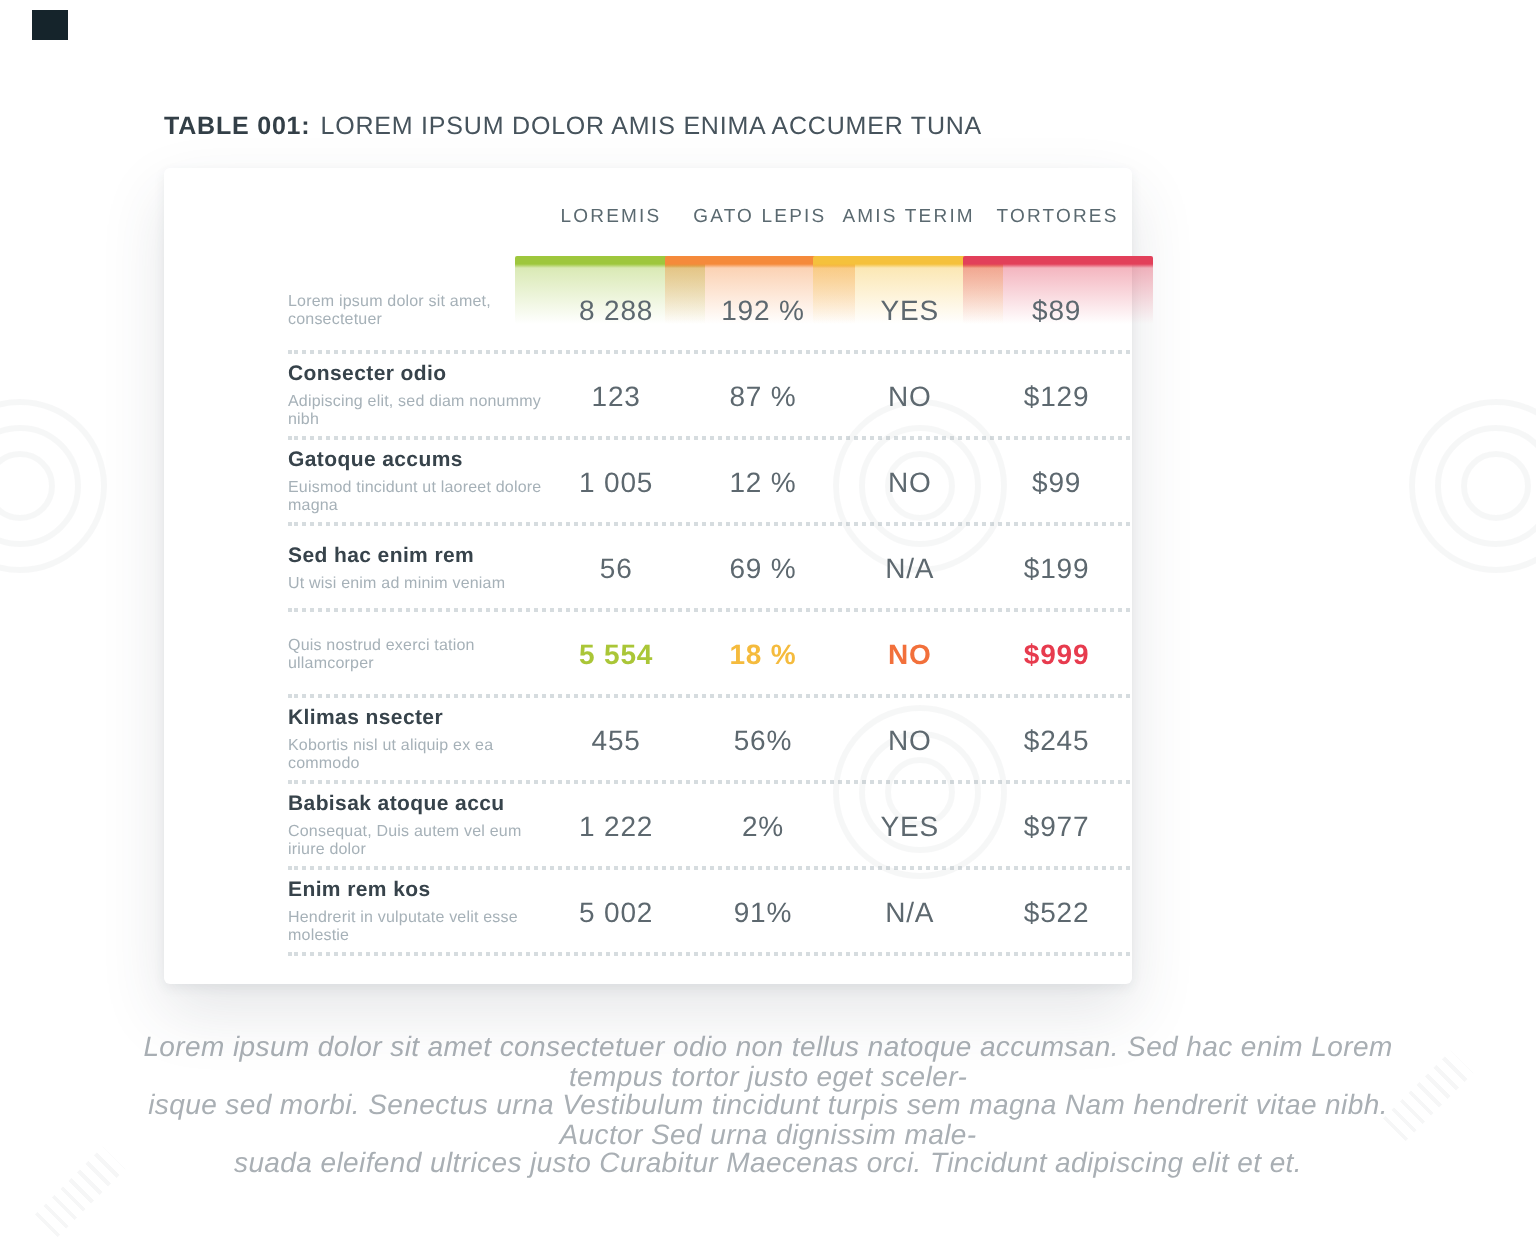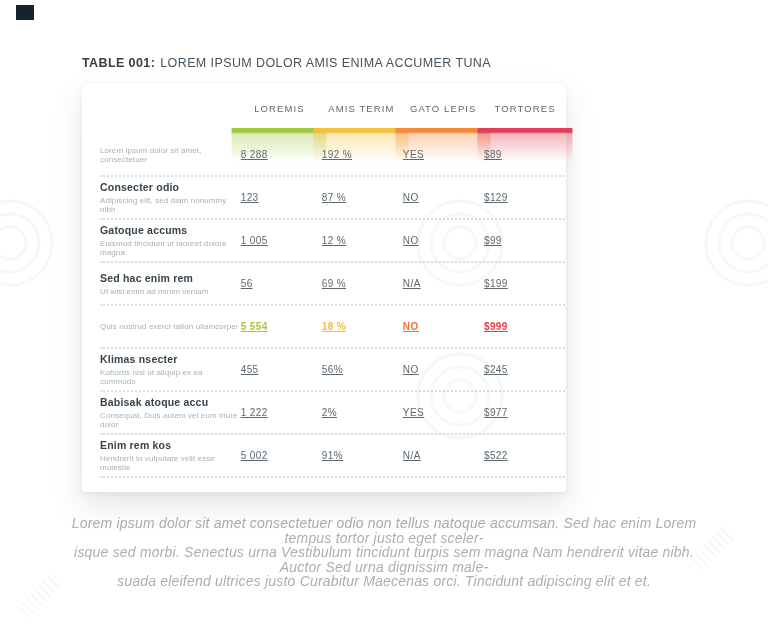--- a/index.html
+++ b/index.html
@@ -19,20 +19,21 @@
     font-size:12.5px; letter-spacing:.4px; color:#46535c; white-space:nowrap;
   }
   .page-title .prefix { font-weight:bold; color:#333f47; margin-right:5px; }
 
   
   .card {
     position:absolute; left:82px; top:84px; width:484px; height:408px;
     background:#fff; border-radius:3px; z-index:1;
     box-shadow:0 2px 6px rgba(55,65,75,.08), 0 14px 32px rgba(55,65,75,.13);
     box-sizing:border-box;
+    padding-left:44px;
   }
 
   
   .thead { display:flex; height:50px; padding-top:19px; box-sizing:border-box; }
   .name-col-spacer { width:195px; }
   .col-head { width:102px; position:relative; text-align:center; }
   .col-label { font-size:9.5px; letter-spacing:1.1px; color:#5a6970; white-space:nowrap; }
   .bar {
     position:absolute; z-index:-1; top:25px; left:50%; transform:translateX(-50%);
     width:95px; height:34px; border-radius:1px;
@@ -40,21 +41,21 @@
 
   
   .trow {
     display:flex; align-items:center; height:43px; box-sizing:border-box;
     margin:0 1px 0 18px;
     border-bottom:2px dotted #d6dcdf;
   }
   .cell-name { width:177px; }
   .row-title { font-size:10.5px; font-weight:bold; color:#37434b; margin-bottom:3px; letter-spacing:.2px; }
   .row-sub { font-size:8px; color:#a6b1b8; letter-spacing:.1px; }
-  .cell-val { width:102px; font-size:10px; color:#5d686f; letter-spacing:.4px;text-decoration:underline; }
+  .cell-val { width:102px; text-align:center; font-size:14px; color:#5d686f; letter-spacing:.4px; }
 
   
   .caption {
     position:absolute; left:50%; transform:translateX(-50%); top:516px; width:640px;
     text-align:center; font-style:italic; font-size:14px; line-height:14.5px;
     color:#a9afb4; letter-spacing:.2px;
   }
 
   
   .wm-layer { position:absolute; inset:0; z-index:2; pointer-events:none; }
@@ -76,26 +77,26 @@
 
 <div class="card">
   <div class="thead" id="thead">
     <div class="name-col-spacer"></div>
 
   <div class="col-head">
         <div class="col-label">LOREMIS</div>
         <div class="bar" style="background: linear-gradient(rgb(158, 199, 61) 0px, rgb(158, 199, 61) 4px, rgba(158, 199, 61, 0.38) 6px, rgba(158, 199, 61, 0) 100%);"></div>
       </div>
       <div class="col-head">
+        <div class="col-label">GATO LEPIS</div>
+        <div class="bar" style="background: linear-gradient(rgb(245, 138, 59) 0px, rgb(245, 138, 59) 4px, rgba(245, 138, 59, 0.38) 6px, rgba(245, 138, 59, 0) 100%);"></div>
+      </div>
+      <div class="col-head">
         <div class="col-label">AMIS TERIM</div>
         <div class="bar" style="background: linear-gradient(rgb(245, 193, 60) 0px, rgb(245, 193, 60) 4px, rgba(245, 193, 60, 0.38) 6px, rgba(245, 193, 60, 0) 100%);"></div>
-      </div>
-      <div class="col-head">
-        <div class="col-label">GATO LEPIS</div>
-        <div class="bar" style="background: linear-gradient(rgb(245, 138, 59) 0px, rgb(245, 138, 59) 4px, rgba(245, 138, 59, 0.38) 6px, rgba(245, 138, 59, 0) 100%);"></div>
       </div>
       <div class="col-head">
         <div class="col-label">TORTORES</div>
         <div class="bar" style="background: linear-gradient(rgb(226, 64, 90) 0px, rgb(226, 64, 90) 4px, rgba(226, 64, 90, 0.38) 6px, rgba(226, 64, 90, 0) 100%);"></div>
       </div>
     </div>
   <div id="tbody">
 
   <div class="trow">
         <div class="cell-name">

